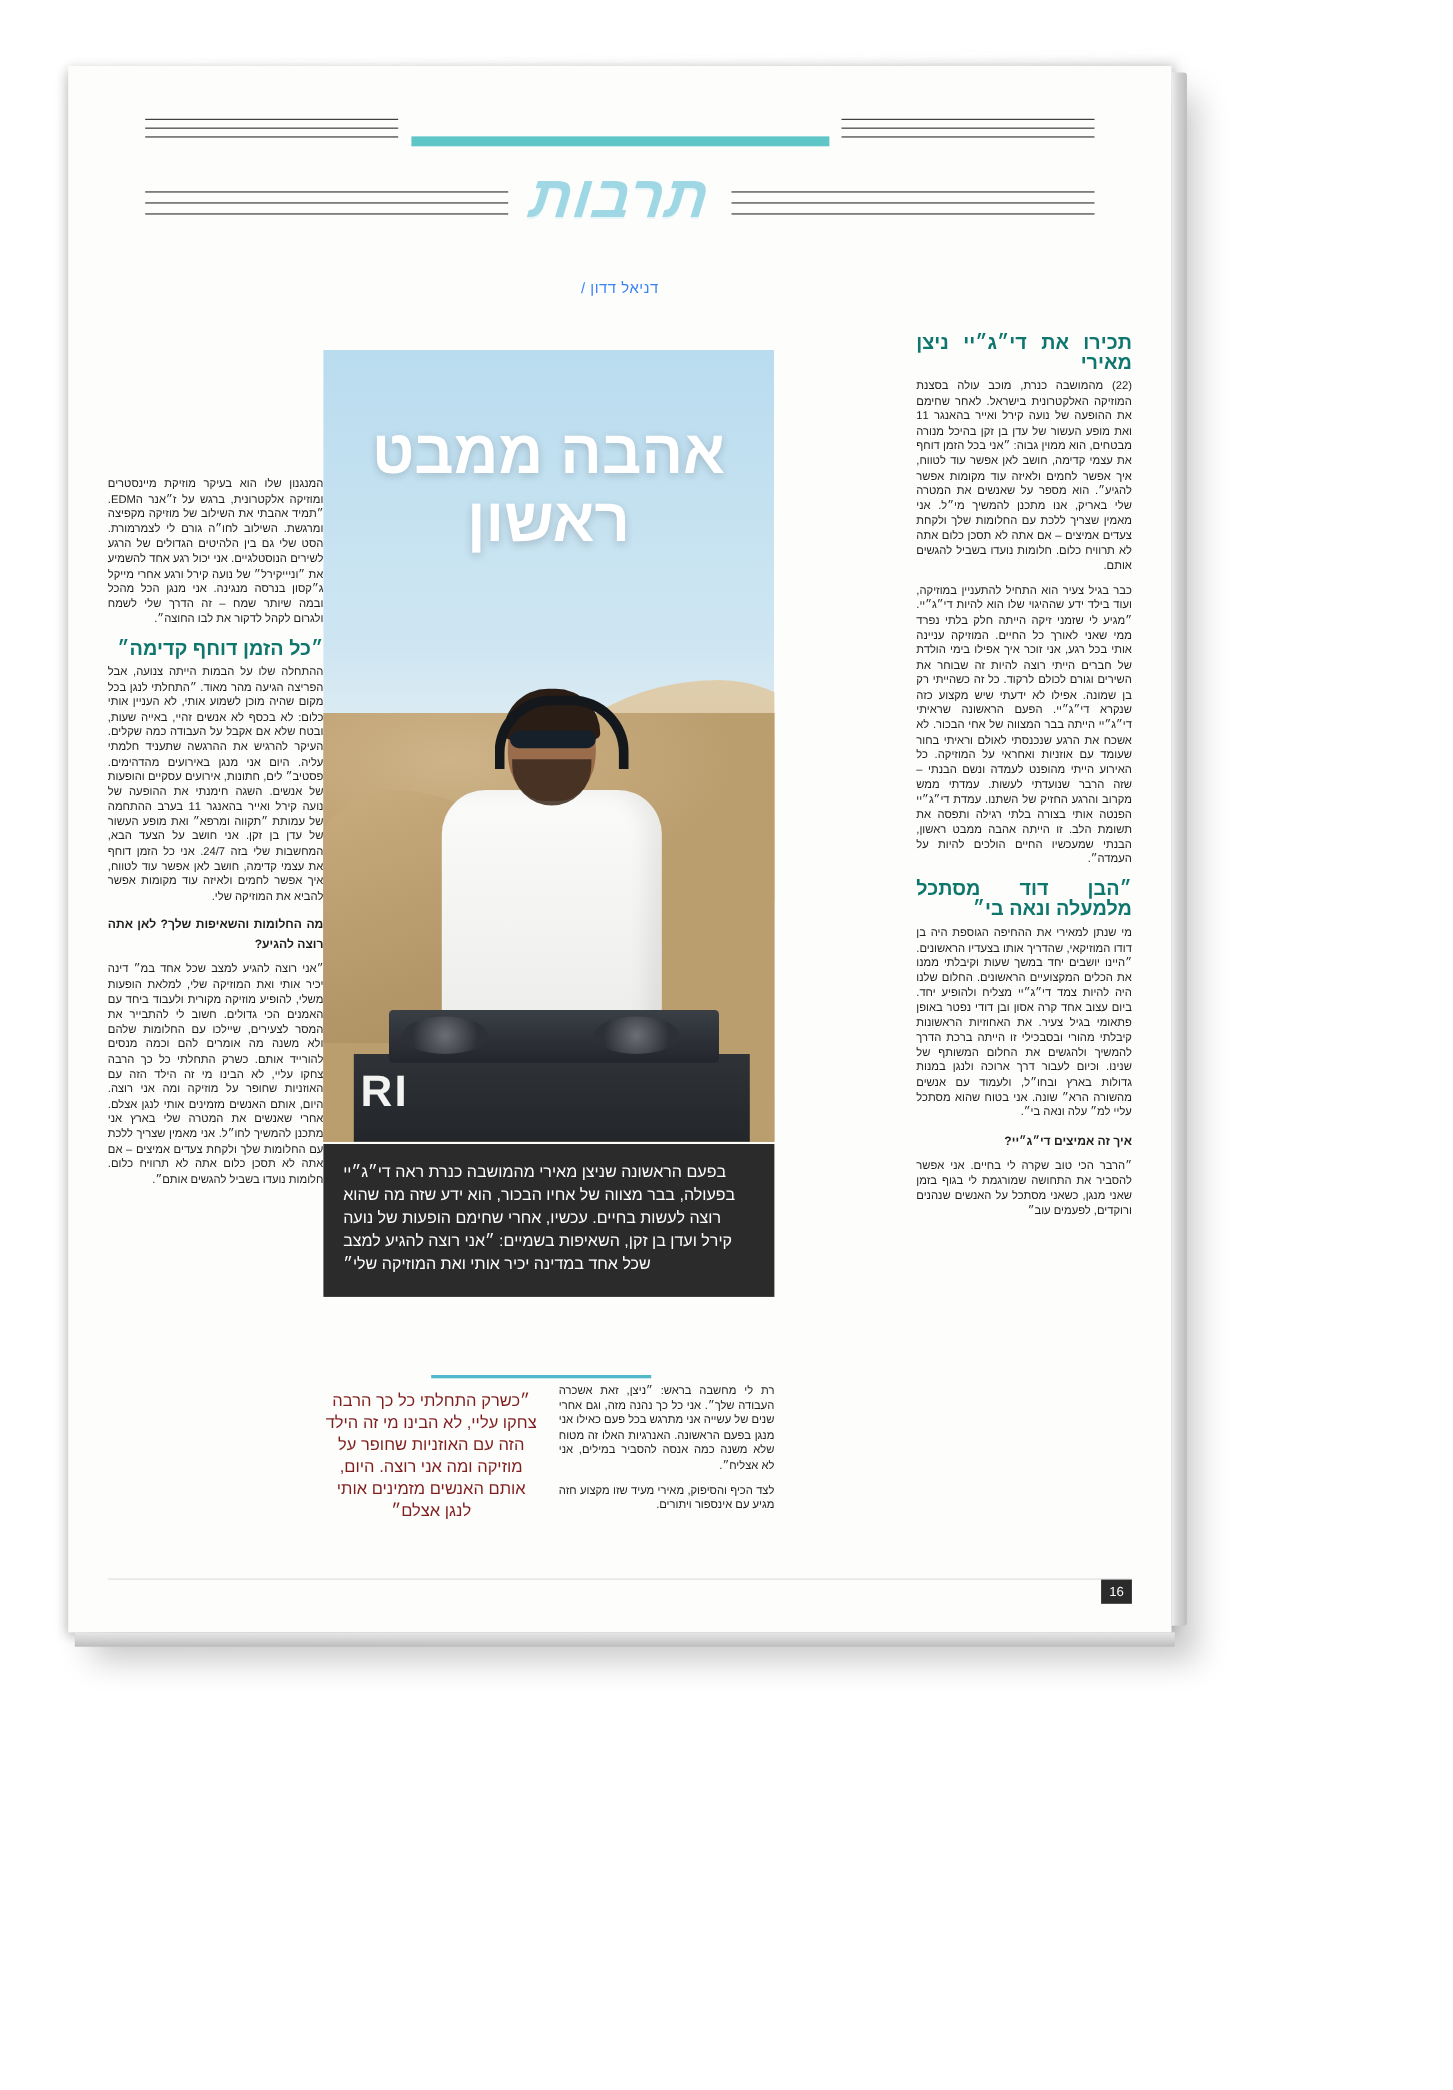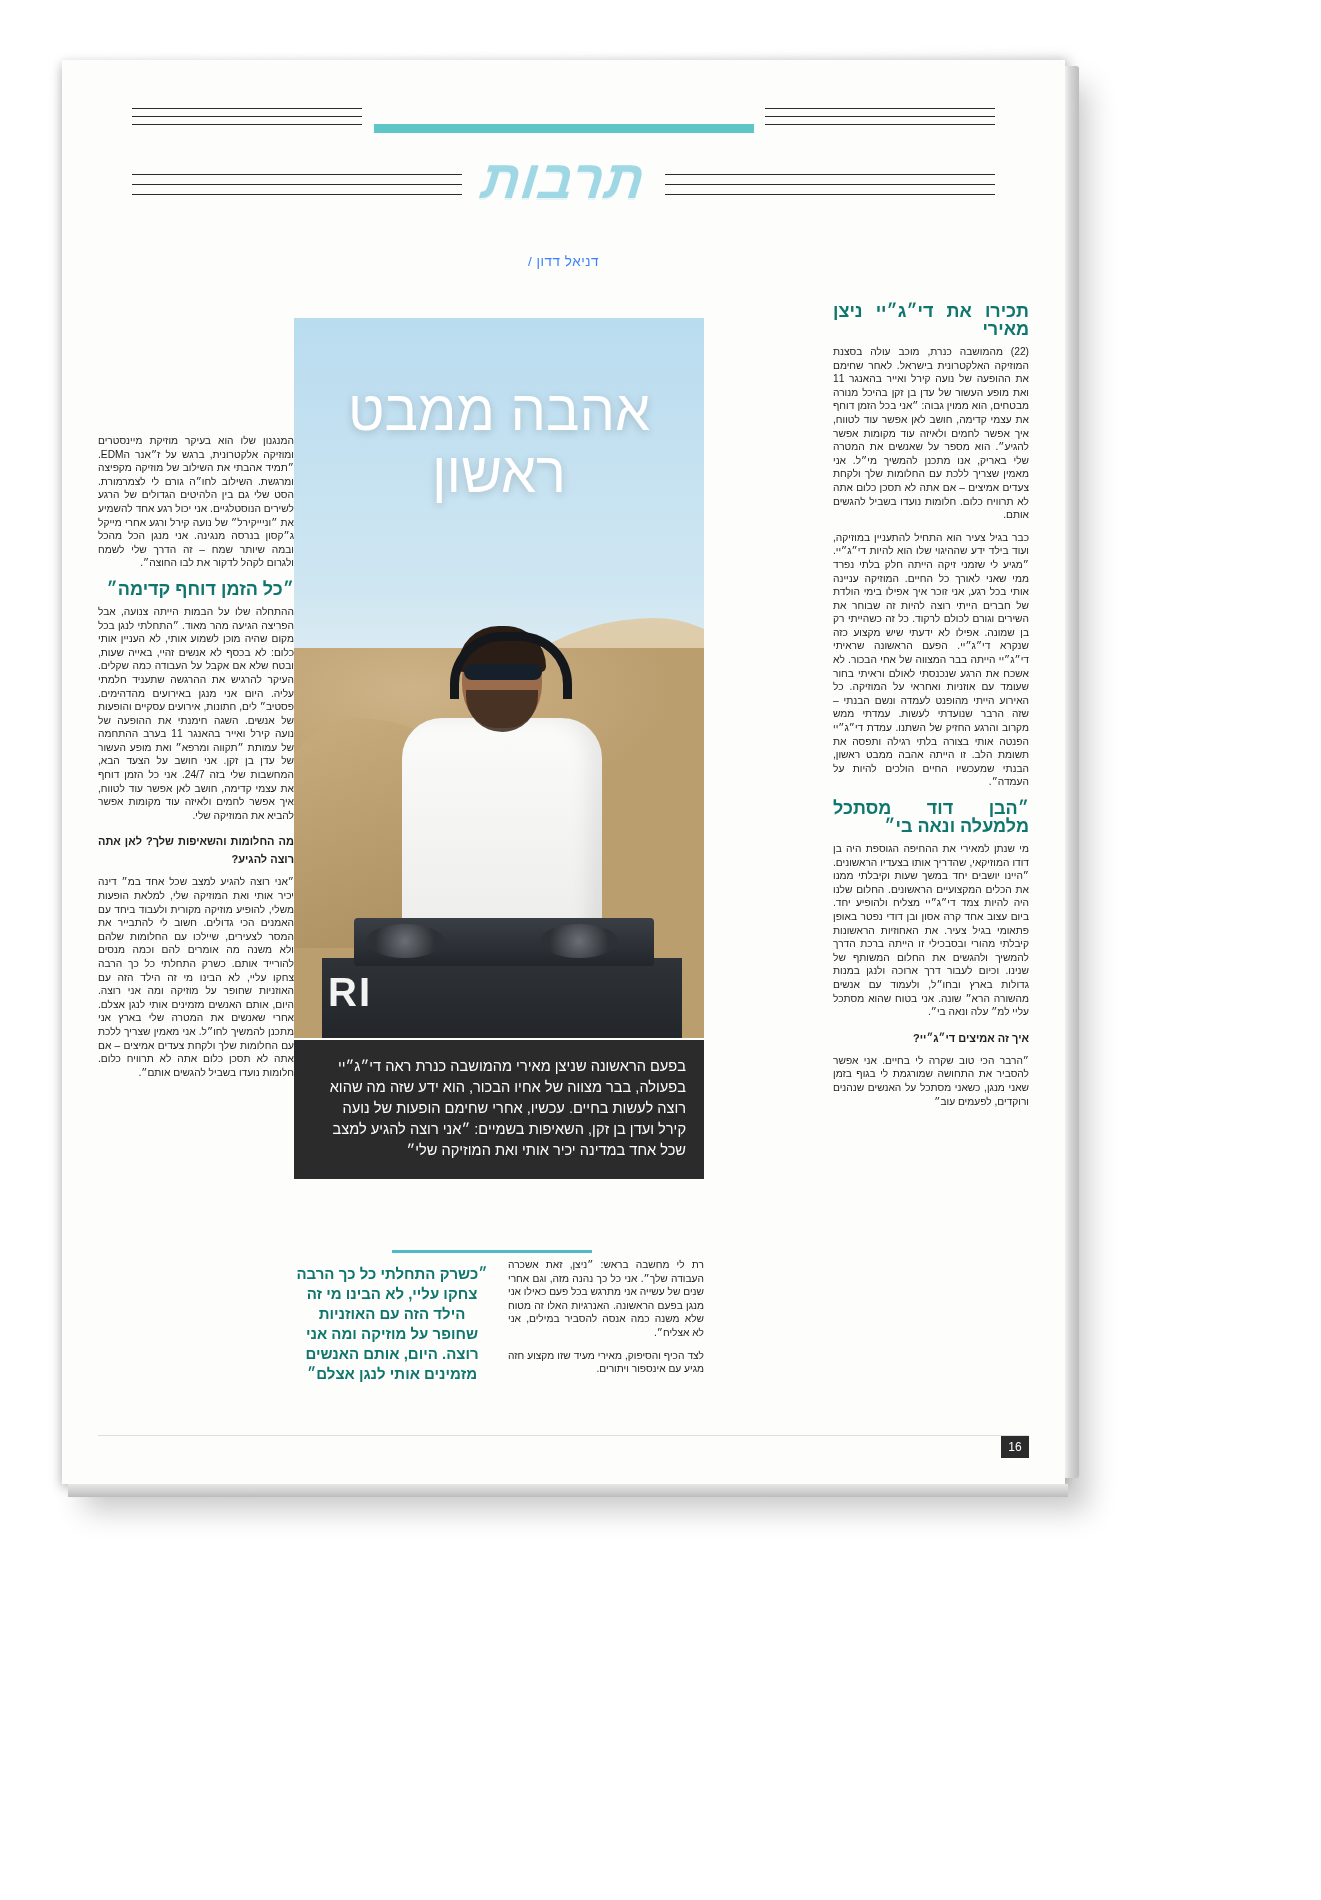--- a/index.html
+++ b/index.html
@@ -172,40 +172,40 @@
   }
   .booth-txt{
     position:absolute;left:34px;top:652px;
     font-size:40px;font-weight:bold;color:#f3f3f1;letter-spacing:2px;
     font-family:"Liberation Sans", sans-serif;
     text-align:right;
   }
   .headline{
     position:absolute;left:0;top:62px;width:410px;text-align:center;
     color:#ffffff;
-    font-size:56px;line-height:62px;font-weight:normal;
+    font-size:56px;line-height:62px;font-weight:bold;
     text-shadow:0 2px 8px rgba(0,0,0,.18);
   }
 
   
   .standfirst{
     position:absolute;left:232px;top:748px;width:410px;
     background:#2b2b2b;color:#ffffff;
     padding:16px 18px 18px 18px;
     box-sizing:border-box;
-    font-size:14.6px;line-height:21px;text-align:right;
+    font-size:14.6px;line-height:21px;text-align:left;
   }
 
   
   .pull-sep{
     position:absolute;left:330px;top:958px;width:200px;height:3px;background:#4fb8c9;
   }
   .pullquote{
     position:absolute;left:232px;top:972px;width:196px;
-    color:#0f766e;font-size:15px;line-height:20px;font-weight:bold;text-align:center;
+    color:#7f1d1d;font-size:15px;line-height:20px;font-weight:normal;text-align:center;
   }
   .postquote{
     position:absolute;left:446px;top:966px;width:196px;
     font-size:10.2px;line-height:13.6px;color:#1d1d1d;text-align:justify;
   }
   .postquote p{margin:0 0 9px 0;}
 
   
   .folio{
     position:absolute;right:36px;bottom:26px;

